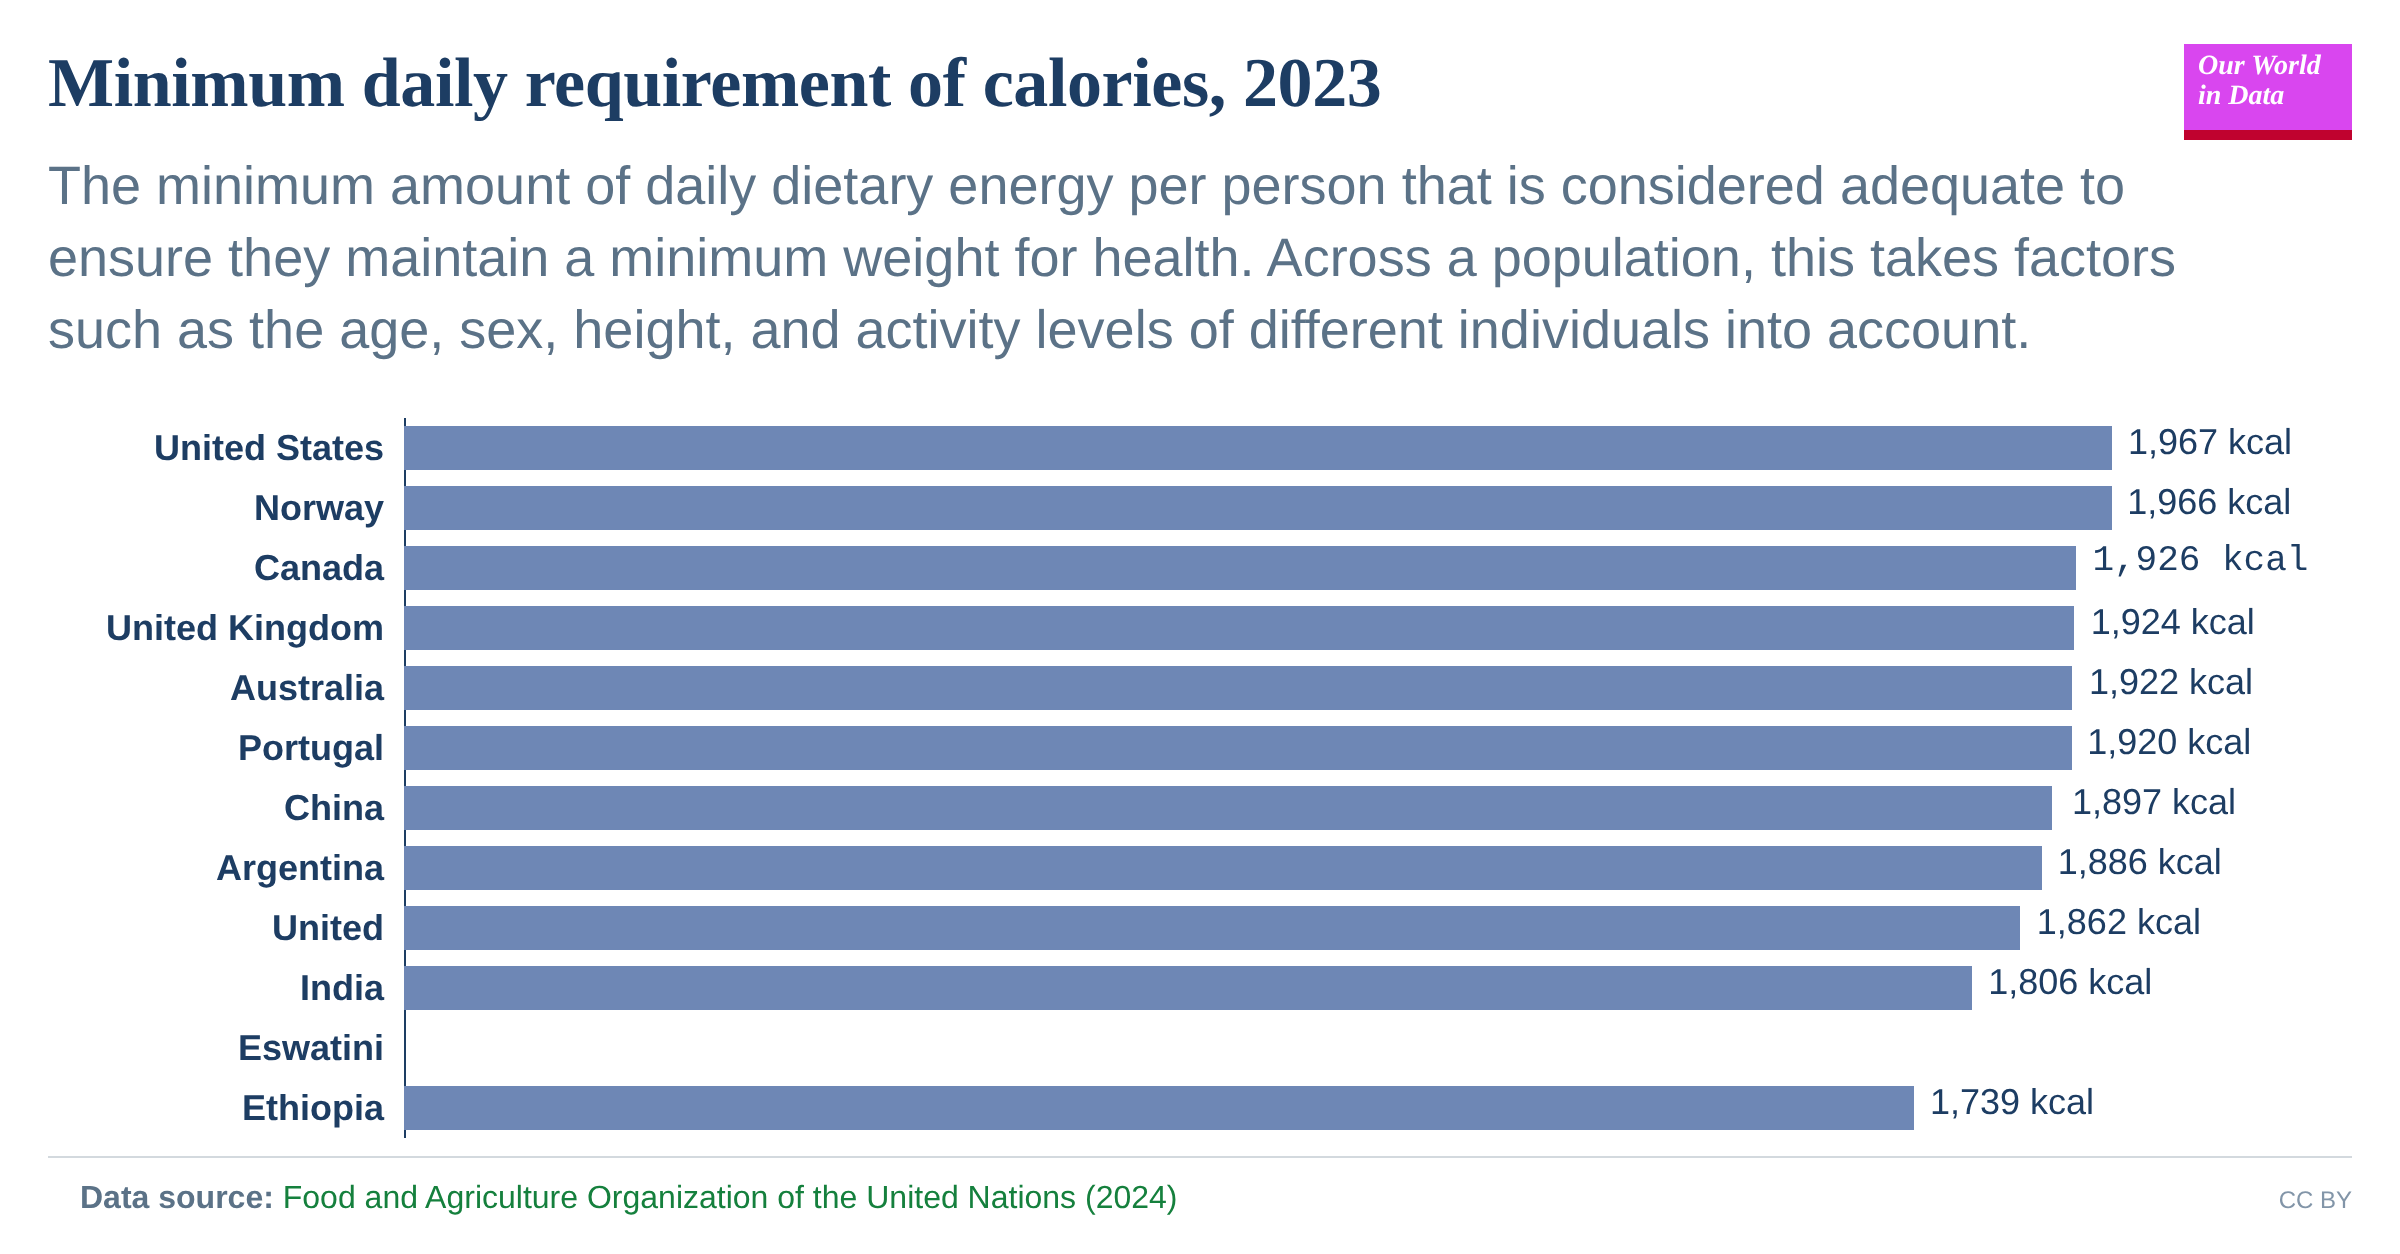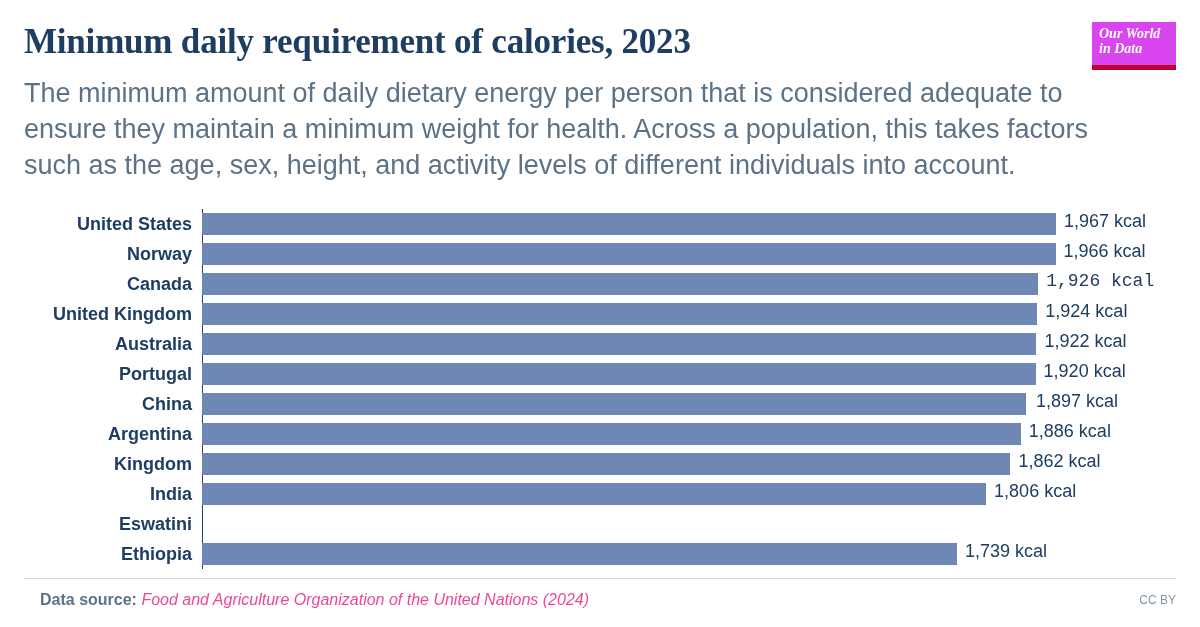--- a/index.html
+++ b/index.html
@@ -125,21 +125,21 @@
     padding-top: 12px;
     font-size: 16px;
     color: #8295a8;
   }
   .footer-left { white-space: nowrap; }
   .source-label {
     font-weight: bold;
     color: #5b7287;
     margin-left: 16px;
   }
-  .source-text { color: #ec4899; font-style: italic; }
+  .source-text { color: #15803d; }
   .footer-right {
     color: #8295a8;
     font-size: 12px;
     white-space: nowrap;
   }
 </style>
 </head>
 <body>
 
 <div class="page">
@@ -206,21 +206,21 @@
           </div>
         </div>
         <div class="bar-row">
           <div class="bar-label">Argentina</div>
           <div class="bar-track">
             <div class="bar-fill" style="width: 818.833px; background: rgb(110, 135, 181);"></div>
             <div class="bar-value" style="left: 818.833px;">1,886 kcal</div>
           </div>
         </div>
         <div class="bar-row">
-          <div class="bar-label">Kingdom</div>
+          <div class="bar-label">United</div>
           <div class="bar-track">
             <div class="bar-fill" style="width: 808.413px; background: rgb(110, 135, 181);"></div>
             <div class="bar-value" style="left: 808.413px;">1,862 kcal</div>
           </div>
         </div>
         <div class="bar-row">
           <div class="bar-label">India</div>
           <div class="bar-track">
             <div class="bar-fill" style="width: 784.1px; background: rgb(110, 135, 181);"></div>
             <div class="bar-value" style="left: 784.1px;">1,806 kcal</div>

